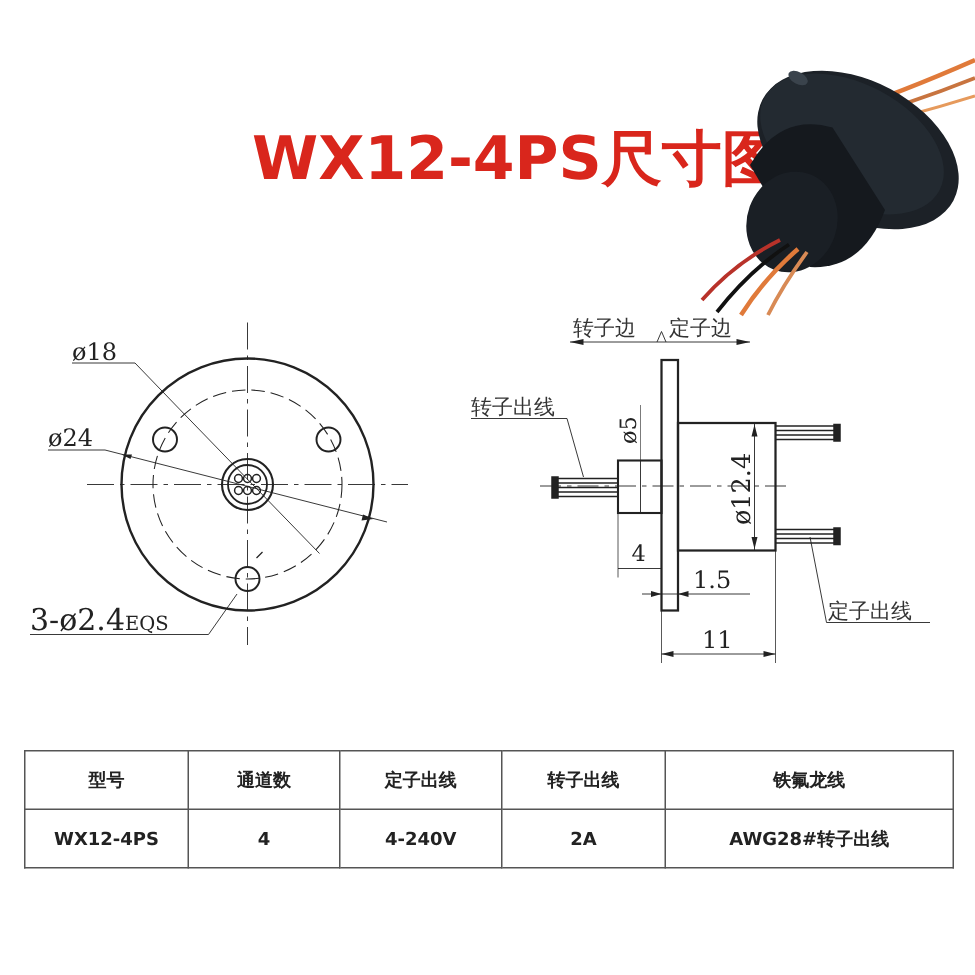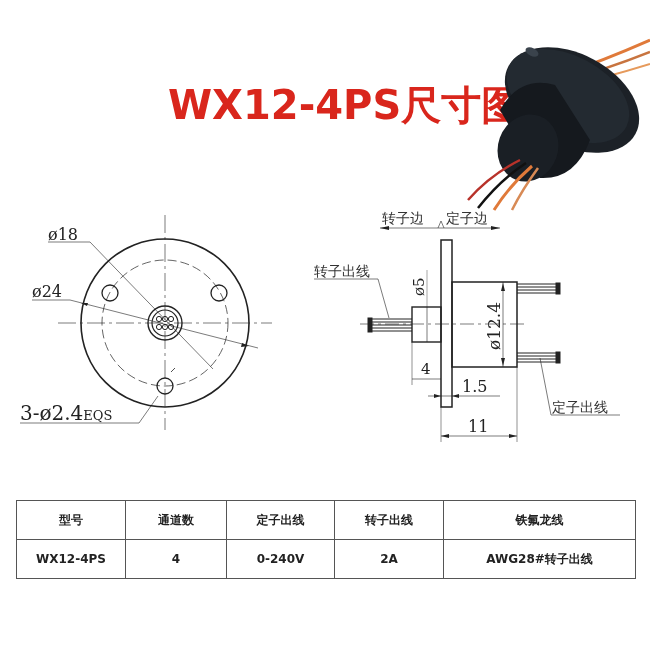--- a/index.html
+++ b/index.html
@@ -169,18 +169,18 @@
       <tr>
     <td>型号</td>
     <td>通道数</td>
     <td>定子出线</td>
     <td>转子出线</td>
     <td>铁氟龙线</td>
   </tr>
   <tr>
     <td>WX12-4PS</td>
     <td>4</td>
-    <td>0-240V</td>
+    <td>4-240V</td>
     <td>2A</td>
     <td>AWG28#转子出线</td>
   </tr>
 </tbody>
   </table>
 
 </body></html>

